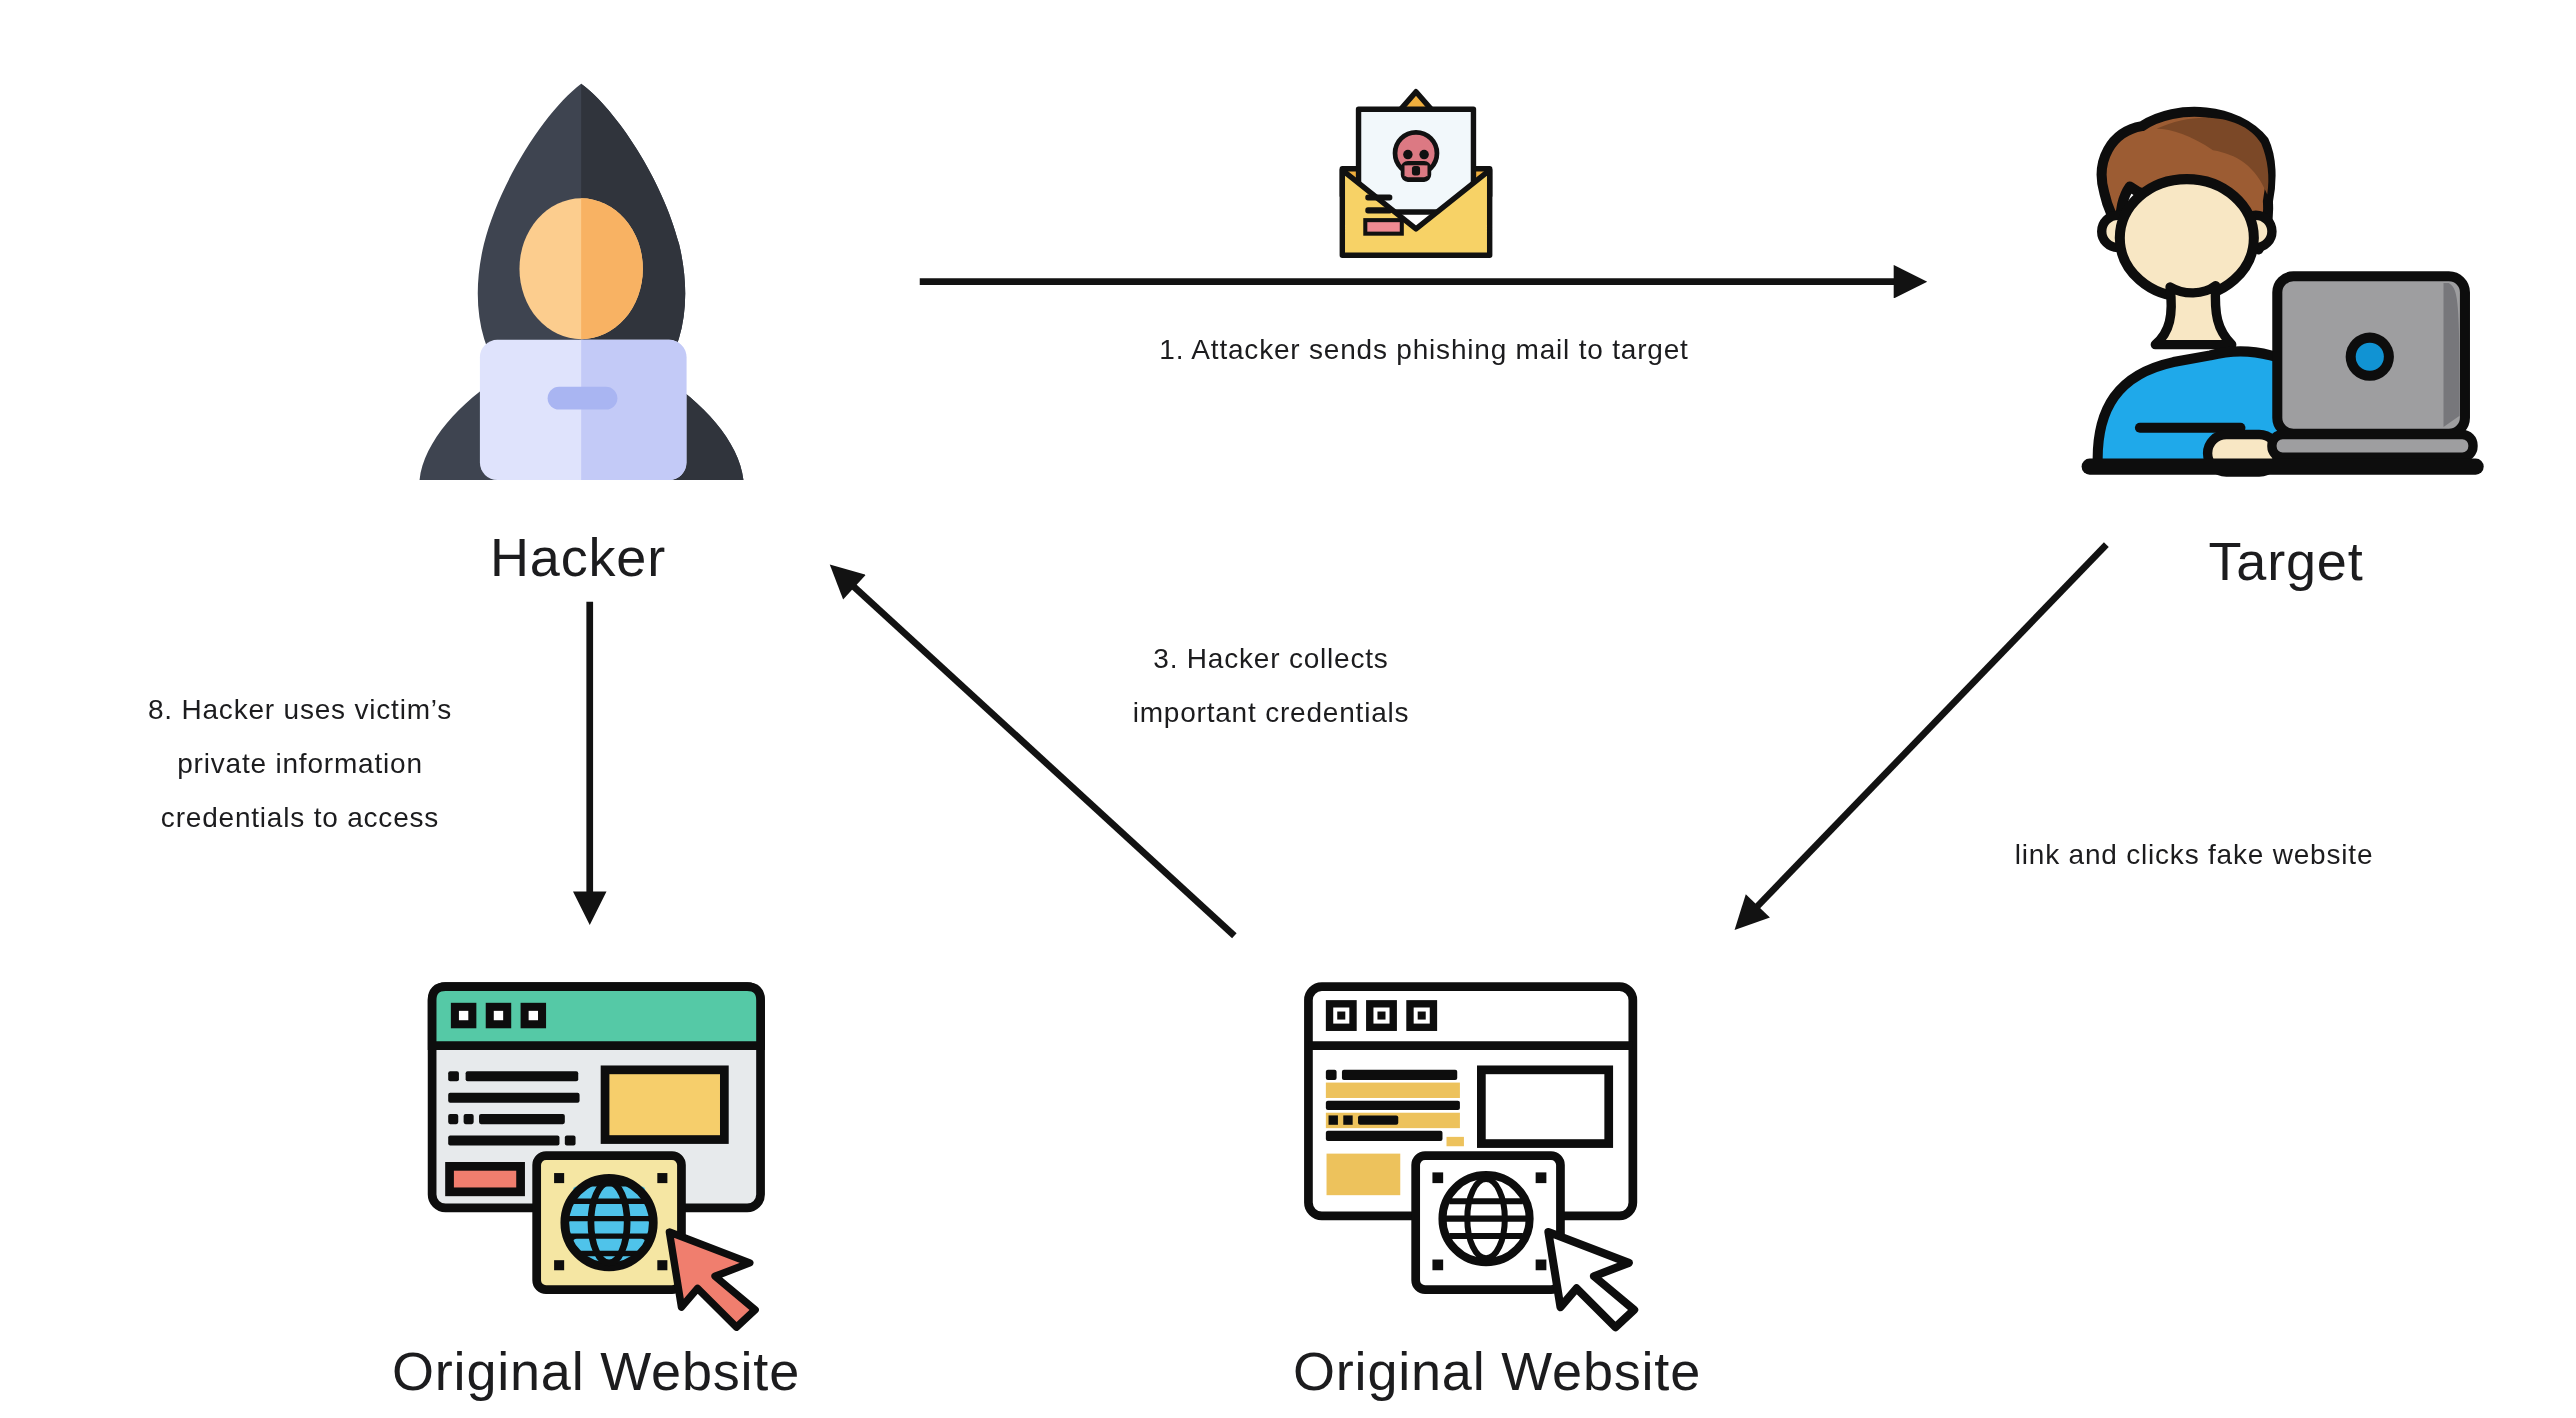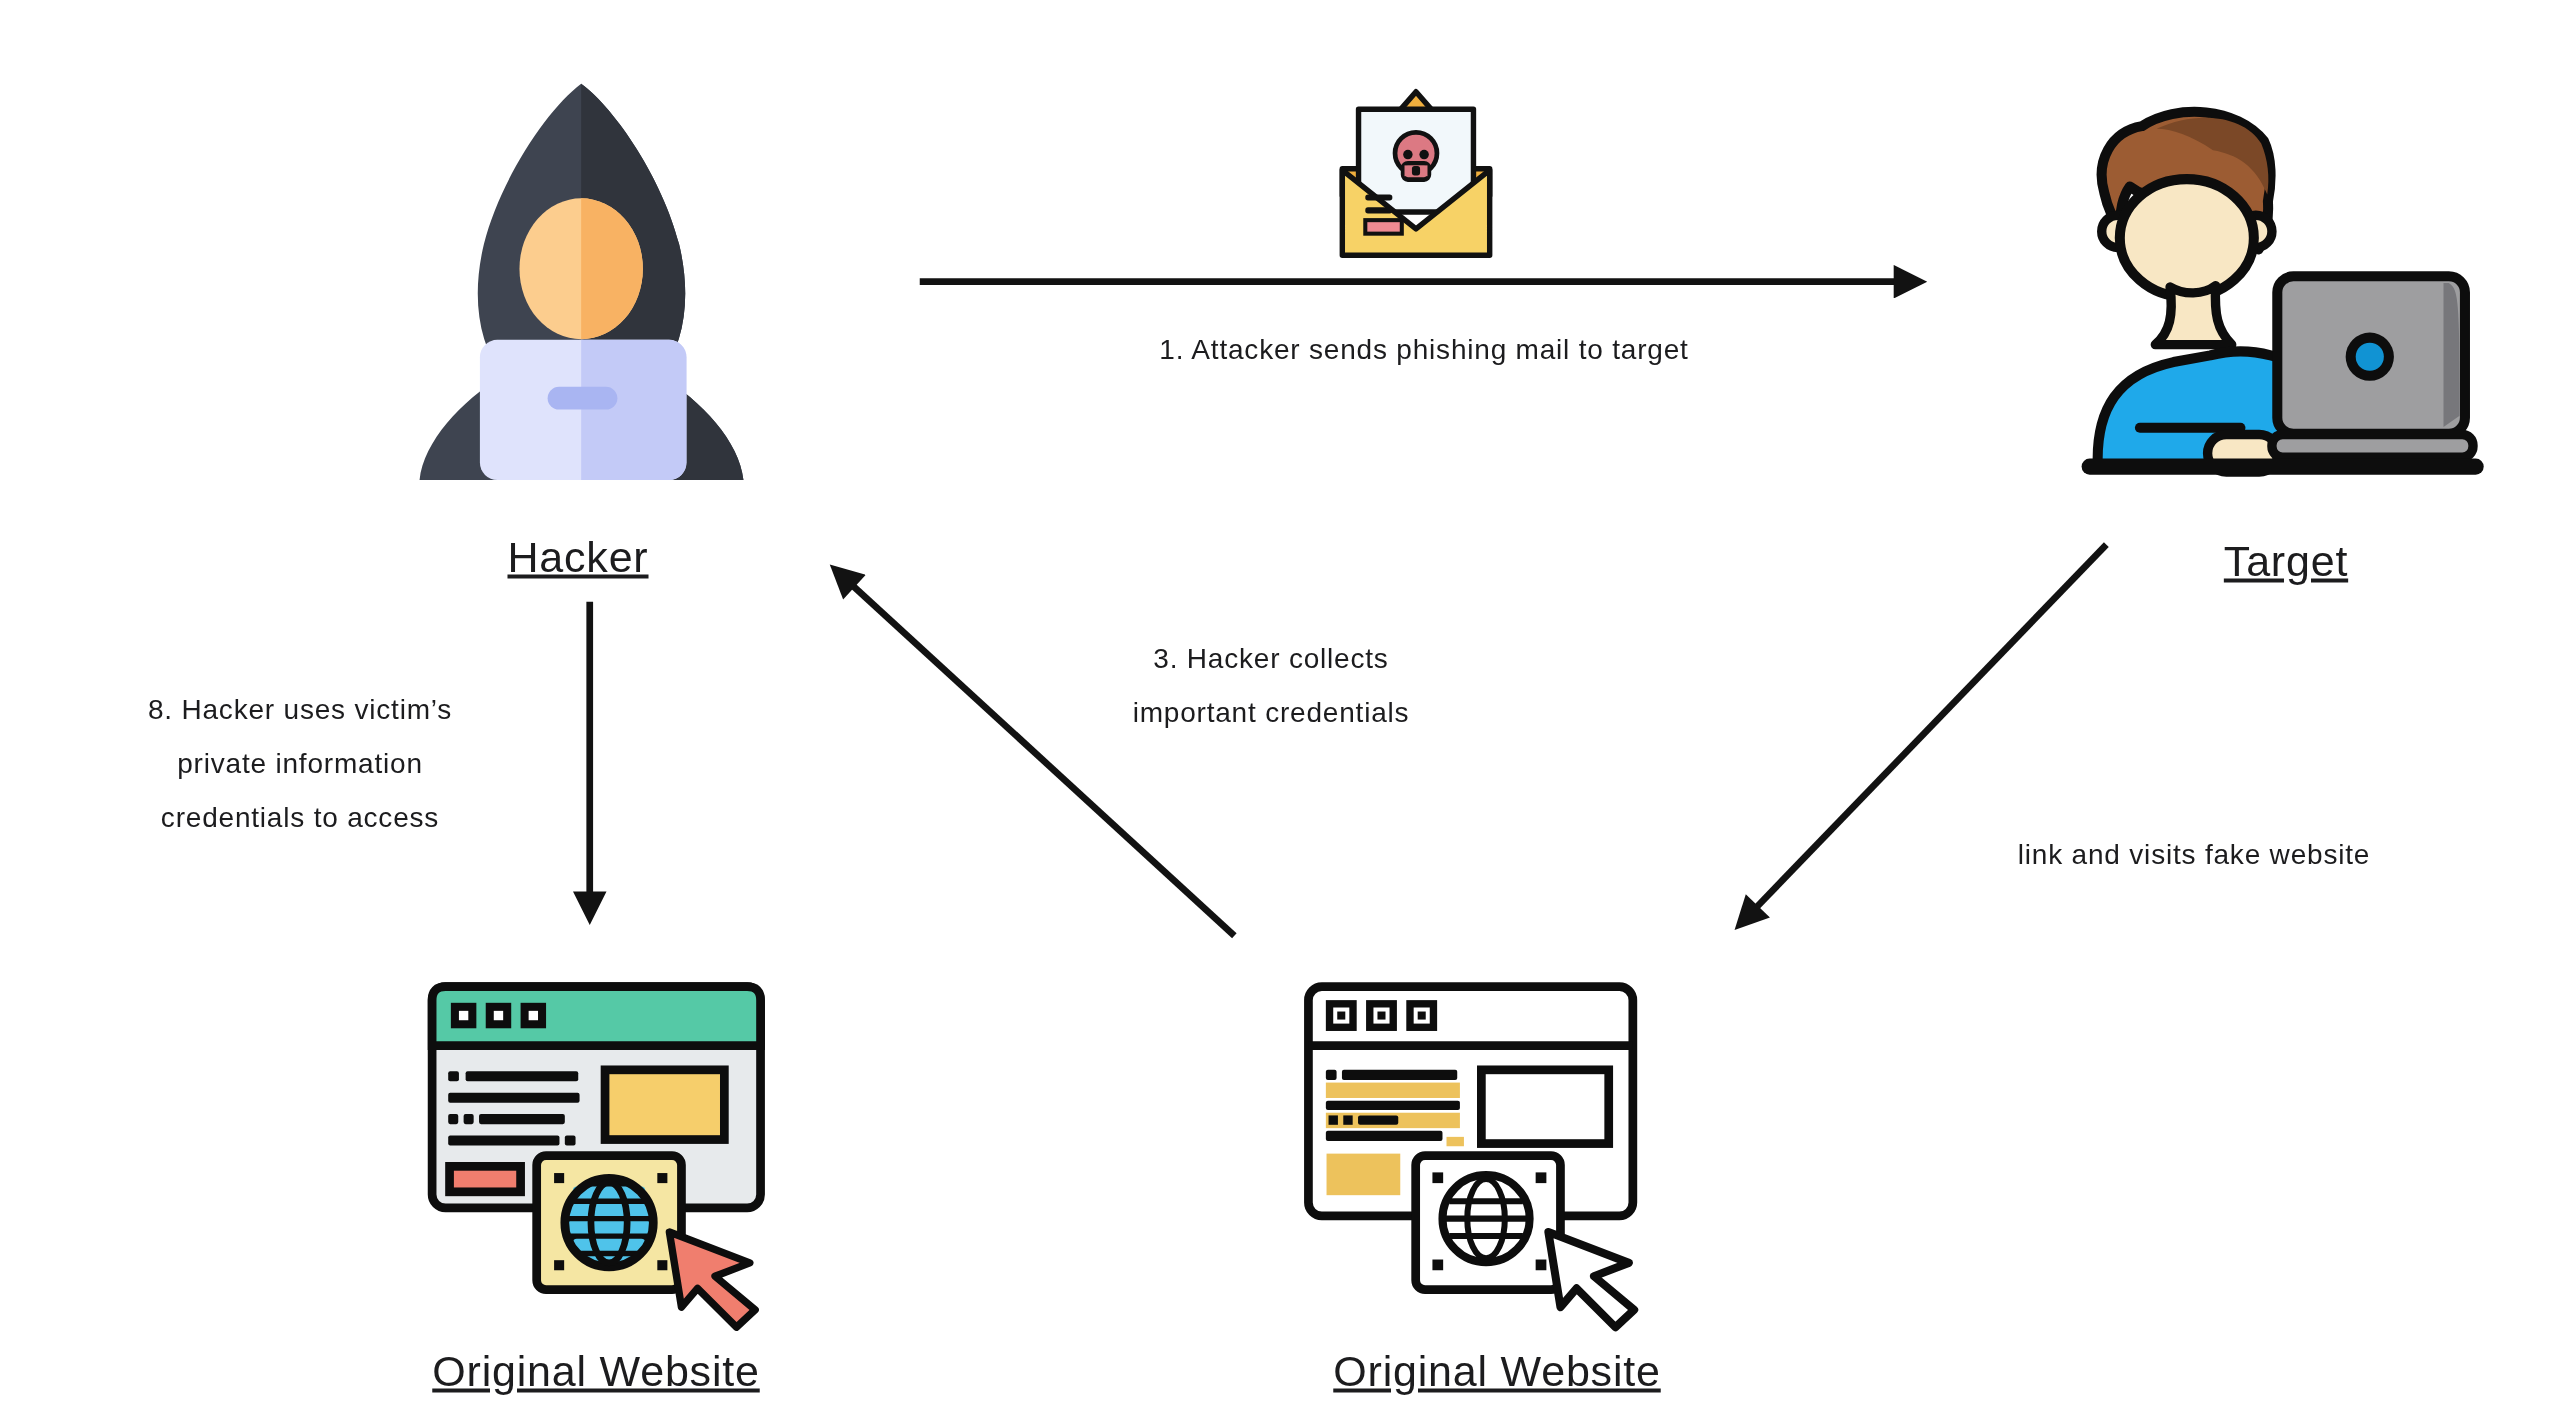--- a/index.html
+++ b/index.html
@@ -7,21 +7,21 @@
     position:relative;width:2576px;height:1418px;overflow:hidden;
     background:var(--background,#fff);
     font-family:"Liberation Sans","DejaVu Sans",sans-serif;
   }
   .abs{position:absolute;}
   .lbl{
     position:absolute;transform:translate(-50%,-50%);
     color:var(--text,#1c1c1e);text-align:center;white-space:nowrap;
     letter-spacing:0.8px;font-weight:500;
   }
-  .node-label{font-size:43px;line-height:1;text-decoration:underline;}
+  .node-label{font-size:54px;line-height:1;}
   .step-label{font-size:28px;line-height:54px;}
   svg{display:block;overflow:visible;}
 </style>
 </head>
 <body>
 
 <div id="canvas">
 
   <svg class="abs" style="left:0;top:0" width="2576" height="1418" viewBox="0 0 3840 2114">
     <defs>
@@ -209,21 +209,21 @@
     </g>
     <path d="M378,382 L498,428 L446,448 L506,498 L478,524 L420,466 L396,494 Z" fill="#ffffff" stroke="var(--outline)" stroke-width="12" stroke-linejoin="round"></path>
   </svg>
   <div class="lbl node-label" style="left:1497px;top:1371px">Original Website</div>
 
   <div class="lbl step-label" style="left:1424px;top:350px">
     <div>1. Attacker sends phishing mail to target</div>
   </div>
 
   <div class="lbl step-label" style="left:2194px;top:855px">
-    <div>link and visits fake website</div>
+    <div>link and clicks fake website</div>
   </div>
 
   <div class="lbl step-label" style="left:1271px;top:686px">
     <div>3. Hacker collects</div>
     <div>important credentials</div>
   </div>
 
   <div class="lbl step-label" style="left:300px;top:764px">
     <div>8. Hacker uses victim’s</div>
     <div>private information</div>

